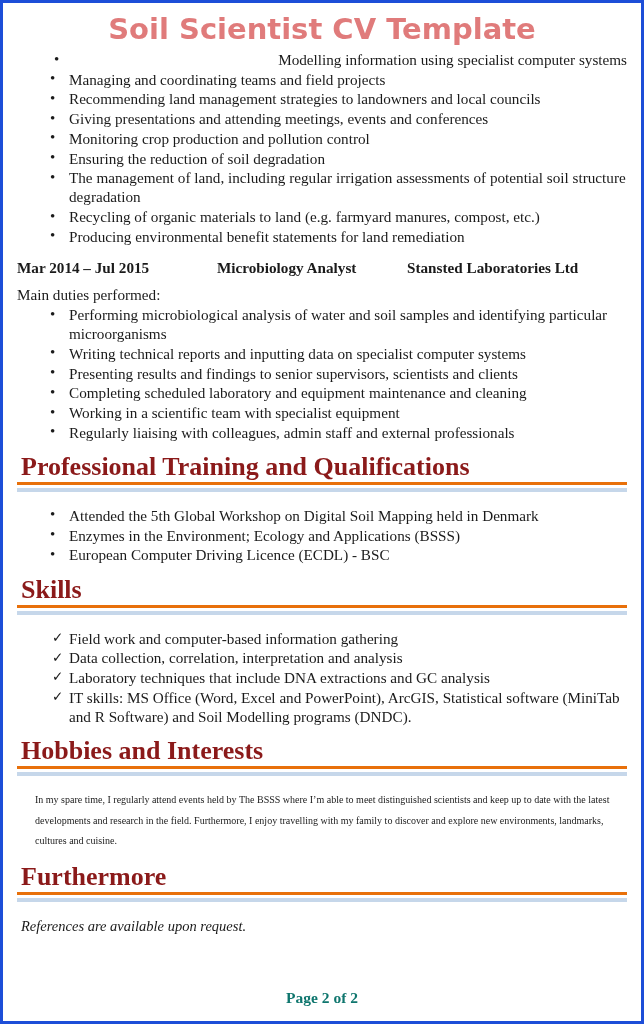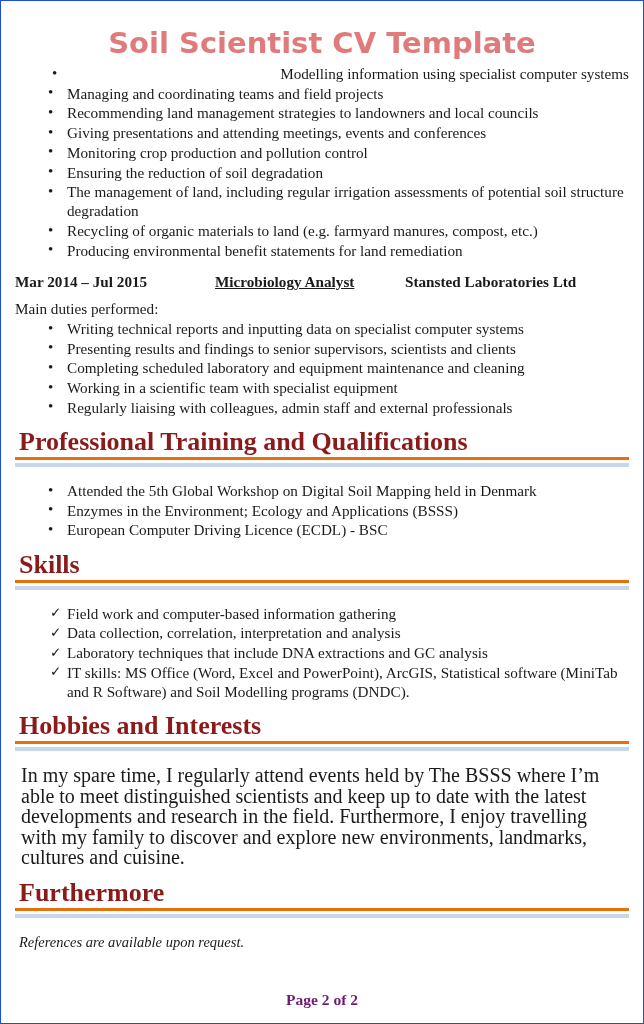--- a/index.html
+++ b/index.html
@@ -13,22 +13,22 @@
     font-family: "Liberation Serif", "DejaVu Serif", serif;
     color: #1a1a1a;
     overflow: hidden;
   }
   .page {
     position: relative;
     box-sizing: border-box;
     width: 644px;
     height: 1024px;
     background: #ffffff;
-    border: 1px solid #1d4ed8;
-    padding: 16px 14px;
+    border: 3px solid #1d4ed8;
+    padding: 0 14px;
   }
 
   
   .cv-title {
     text-align: center;
     font-family: "DejaVu Sans", "Liberation Sans", sans-serif;
     font-weight: bold;
     font-size: 29px;
     line-height: 1.0;
     color: #E07B7B;
@@ -70,21 +70,21 @@
 
   
   .job-row {
     display: flex;
     font-weight: bold;
     font-size: 15.2px;
     line-height: 20px;
     margin-top: 12px;
   }
   .job-dates { width: 200px; flex: none; }
-  .job-title { width: 190px; flex: none; text-decoration: underline; }
+  .job-title { width: 190px; flex: none; }
   .job-company { flex: 1; }
 
   .duties-label {
     font-size: 15.2px;
     line-height: 20px;
     margin-top: 7px;
   }
 
   
   .section-head {
@@ -101,41 +101,41 @@
   }
   .rule-blue {
     height: 4px;
     background: #C6D7EA;
     margin: 3px 0 0 0;
   }
   .rule-group { margin-bottom: 14px; }
 
   
   .para {
-    font-size: 20px;
+    font-size: 10px;
     line-height: 20.5px;
-    margin: 0 2px 0 6px;
+    margin: 0 2px 0 18px;
   }
   .refs-line {
     font-size: 14.5px;
     font-style: italic;
     line-height: 20px;
     margin: 14px 0 0 4px;
   }
 
   
   .page-number {
     position: absolute;
     left: 0;
     right: 0;
     bottom: 14px;
     text-align: center;
     font-weight: bold;
     font-size: 15.5px;
-    color: #701a75;
+    color: #0f766e;
   }
 </style>
 </head>
 <body>
 
 <div class="page">
 
   <h1 class="cv-title">Soil Scientist CV Template</h1>
 
   <ul class="bullets">
@@ -152,20 +152,21 @@
 
   <div class="job-row">
     <span class="job-dates">Mar 2014 – Jul 2015</span>
     <span class="job-title">Microbiology Analyst</span>
     <span class="job-company">Stansted Laboratories Ltd</span>
   </div>
 
   <div class="duties-label">Main duties performed:</div>
 
   <ul class="bullets">
+    <li>Performing microbiological analysis of water and soil samples and identifying particular microorganisms</li>
     <li>Writing technical reports and inputting data on specialist computer systems</li>
     <li>Presenting results and findings to senior supervisors, scientists and clients</li>
     <li>Completing scheduled laboratory and equipment maintenance and cleaning</li>
     <li>Working in a scientific team with specialist equipment</li>
     <li>Regularly liaising with colleagues, admin staff and external professionals</li>
   </ul>
 
   <h2 class="section-head">Professional Training and Qualifications</h2>
   <div class="rule-group">
     <div class="rule-orange"></div>

